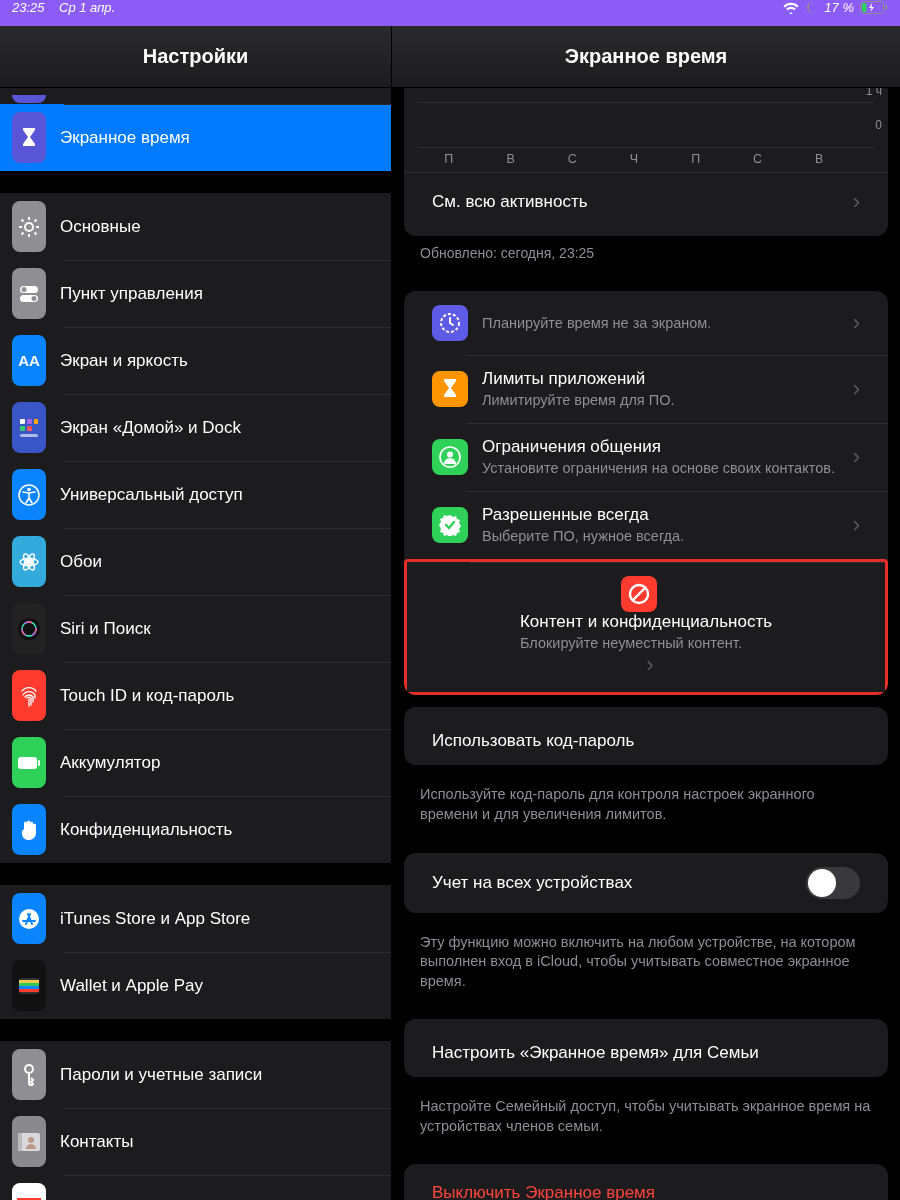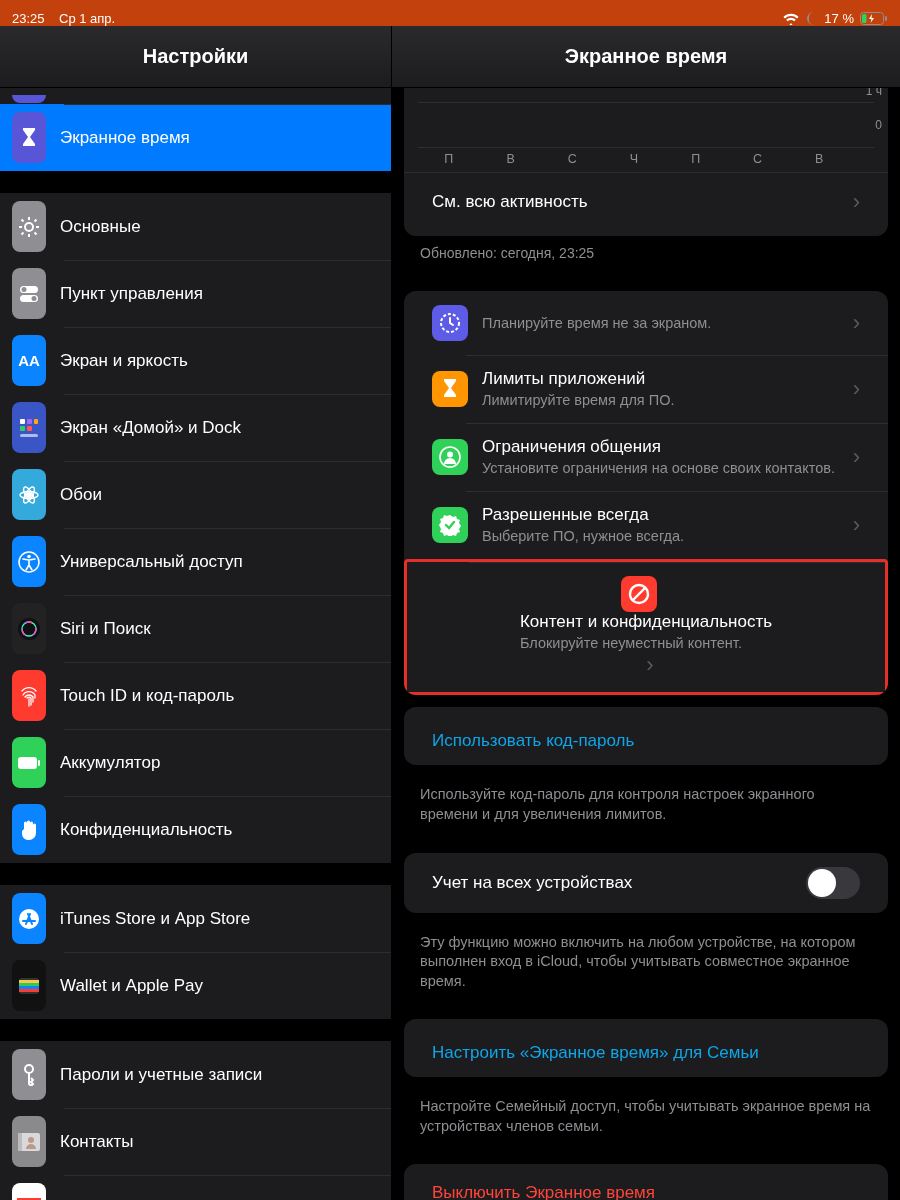--- a/index.html
+++ b/index.html
@@ -6,24 +6,25 @@
   body {
     width: 900px; height: 1200px;
     background: #000;
     font-family: -apple-system, "Helvetica Neue", Arial, sans-serif;
     color: #fff;
     overflow: hidden;
     font-size: 17px;
   }
   .statusbar {
     height: 26px; width: 100%;
-    display: flex; justify-content: space-between; align-items: flex-end;
+    display: flex; justify-content: space-between; align-items: flex-start;
     padding: 0 12px;
     font-size: 13px; font-weight: 500;
-    background: #c2410c;
+    background: #8b5cf6;
+    font-style: italic;
   }
   .statusbar .right { display:flex; align-items:center; gap:6px;}
   .status-icon { display:inline-flex; align-items:center; }
   .columns { display:flex; width:100%; height: calc(1200px - 26px); }
   .left-col { width: 392px; background:#000; border-right:1px solid #000; display:flex; flex-direction:column;}
   .right-col { flex:1; background:#000; display:flex; flex-direction:column; position:relative;}
   .col-header {
     height: 62px; display:flex; align-items:center; justify-content:center;
     font-size: 20px; font-weight:600;
     background: linear-gradient(#2a2a2c,#1c1c1e);
@@ -66,21 +67,21 @@
     content:""; position:absolute; left:62px; right:0; top:0; height:1px;
     background:#2e2e30;
   }
   .drow .icon { width:36px; height:36px; }
   .texts { flex:1; display:flex; flex-direction:column; gap:2px;}
   .title { font-size:17px; color:#fff;}
   .sub { font-size:14.5px; color:#8e8e93; line-height:1.25;}
   .chev { color:#5a5a5e; font-size:22px; font-weight:300; margin-left:8px;}
   .footer { font-size:14.5px; color:#8e8e93; padding:8px 16px 0; line-height:1.35;}
   .footer.small{font-size:14px}
-  .link-blue .title { color:#0ea5e9;margin-top:9px; }
+  .link-blue .title { color:#ffffff;margin-top:9px; }
   .link-red .title { color:#ff453a; }
   .highlight-box {
     border:3px solid #e5302a; border-radius:4px;flex-direction:column;
   }
   .toggle {
     width:54px; height:32px; border-radius:16px; background:#39393d;
     position:relative; flex-shrink:0;
   }
   .toggle::after{
     content:""; position:absolute; width:28px; height:28px; border-radius:50%;
@@ -188,41 +189,41 @@
                 <rect x="8" y="1" width="5" height="5" rx="1" fill="#a6e"></rect>
                 <rect x="15" y="1" width="4" height="5" rx="1" fill="#fa0"></rect>
                 <rect x="1" y="8" width="5" height="5" rx="1" fill="#3c6"></rect>
                 <rect x="8" y="8" width="5" height="5" rx="1" fill="#f55"></rect>
                 <rect x="1" y="16" width="18" height="3" rx="1.5" fill="#fff" opacity=".6"></rect>
               </svg>
           </div>
           <span class="label">Экран «Домой» и Dock</span>
         </div>
         <div class="row">
+          <div class="icon" style="background:#0a84ff">
+            <svg width="22" height="22" viewBox="0 0 22 22">
+                <circle cx="11" cy="11" r="10" fill="none" stroke="#fff" stroke-width="1.5"></circle>
+                <circle cx="11" cy="5.5" r="1.8" fill="#fff"></circle>
+                <path d="M5 8l6 1 6-1M11 9v5l-3 5M11 14l3 5" stroke="#fff" stroke-width="1.6" fill="none" stroke-linecap="round"></path>
+              </svg>
+          </div>
+          <span class="label">Универсальный доступ</span>
+        </div>
+        <div class="row">
           <div class="icon" style="background:#34aadc">
             <svg width="20" height="20" viewBox="0 0 20 20">
                 <circle cx="10" cy="10" r="3" fill="#fff"></circle>
                 <g fill="none" stroke="#fff" stroke-width="1.5">
                   <ellipse cx="10" cy="10" rx="9" ry="3.5"></ellipse>
                   <ellipse cx="10" cy="10" rx="9" ry="3.5" transform="rotate(60 10 10)"></ellipse>
                   <ellipse cx="10" cy="10" rx="9" ry="3.5" transform="rotate(120 10 10)"></ellipse>
                 </g>
               </svg>
           </div>
           <span class="label">Обои</span>
-        </div>
-        <div class="row">
-          <div class="icon" style="background:#0a84ff">
-            <svg width="22" height="22" viewBox="0 0 22 22">
-                <circle cx="11" cy="11" r="10" fill="none" stroke="#fff" stroke-width="1.5"></circle>
-                <circle cx="11" cy="5.5" r="1.8" fill="#fff"></circle>
-                <path d="M5 8l6 1 6-1M11 9v5l-3 5M11 14l3 5" stroke="#fff" stroke-width="1.6" fill="none" stroke-linecap="round"></path>
-              </svg>
-          </div>
-          <span class="label">Универсальный доступ</span>
         </div>
         <div class="row">
           <div class="icon" style="background:#222">
             <svg width="26" height="26" viewBox="0 0 26 26">
                 <circle cx="13" cy="13" r="11" fill="#111"></circle>
                 <circle cx="13" cy="13" r="7" fill="none" stroke="#3fc" stroke-width="1.3"></circle>
                 <circle cx="13" cy="13" r="7" fill="none" stroke="#c5f" stroke-width="1.3" stroke-dasharray="8 6"></circle>
                 <circle cx="13" cy="13" r="7" fill="none" stroke="#f57" stroke-width="1.3" stroke-dasharray="4 12"></circle>
               </svg>
           </div>

